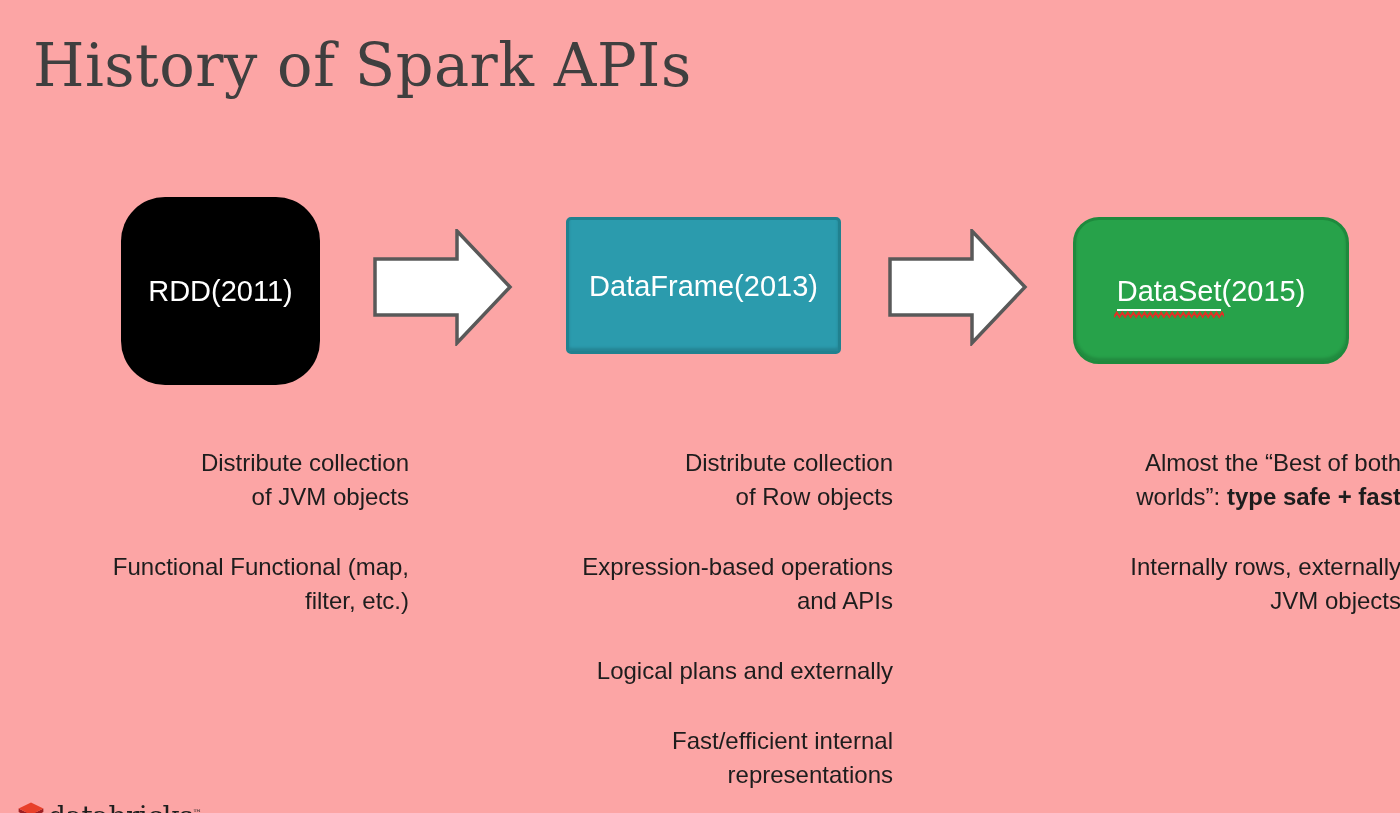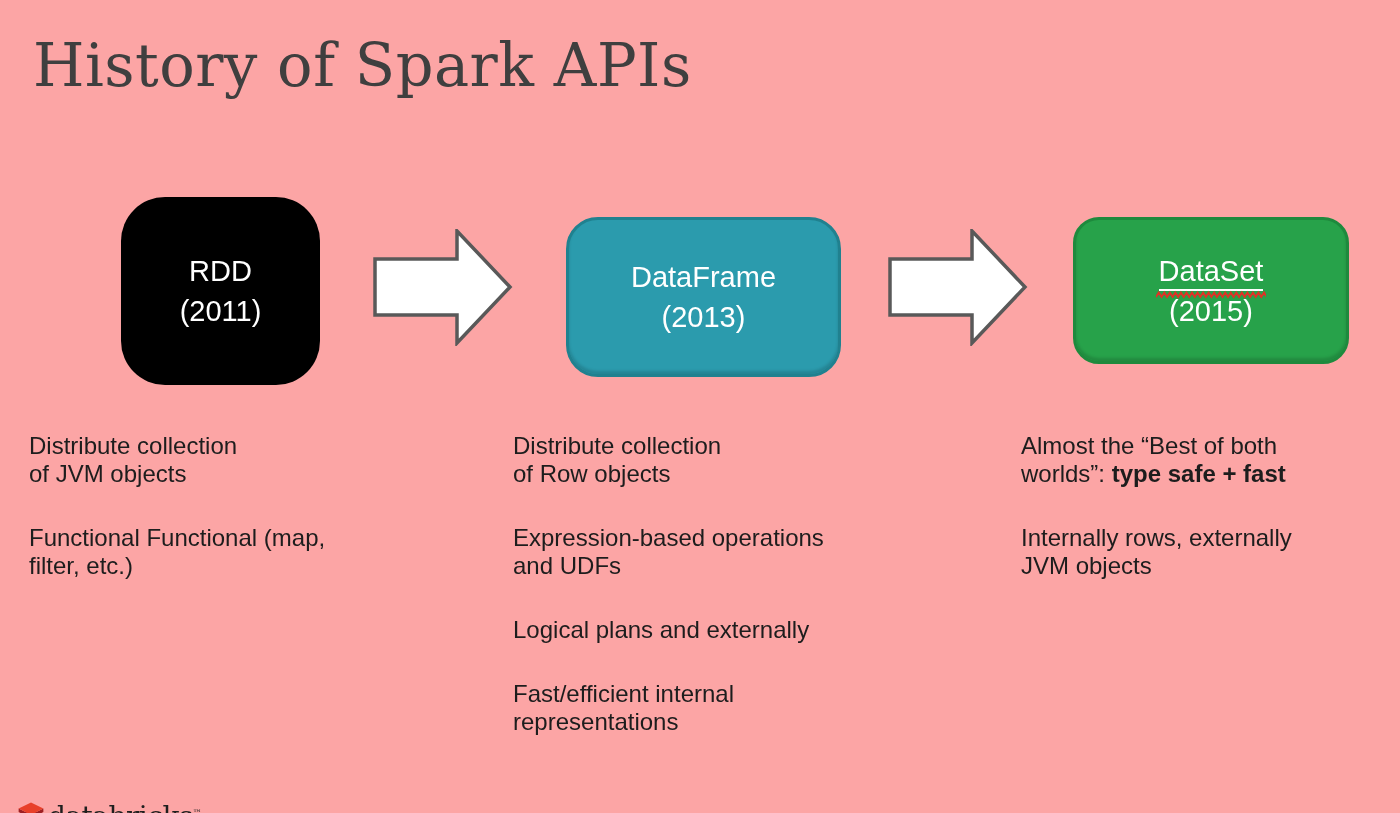--- a/index.html
+++ b/index.html
@@ -21,38 +21,38 @@
     font-weight: 300;
     font-size: 59px;
     letter-spacing: 0.5px;
     color: #3f3f3f;
     white-space: nowrap;
   }
 
   .box {
     position: absolute;
     display: flex;
-    flex-direction: column;
+    flex-direction: row;
     align-items: center;
     justify-content: center;
     color: #ffffff;
     text-align: center;
     font-size: 29px;
     line-height: 40px;
     font-weight: 400;
   }
   .box-rdd {
     left: 121px; top: 197px;
     width: 199px; height: 188px;
     border-radius: 44px;
   }
   .box-df {
     left: 566px; top: 217px;
-    width: 275px; height: 160px;
-    border-radius: 32px;
+    width: 275px; height: 137px;
+    border-radius: 5px;
     border: 3px solid;
     box-shadow: inset 0 -3px 3px rgba(0,0,0,0.15);
   }
   .box-ds {
     left: 1073px; top: 217px;
     width: 276px; height: 147px;
     border-radius: 26px;
     border: 3px solid;
     box-shadow: inset 0 -3px 3px rgba(0,0,0,0.15);
   }
@@ -81,26 +81,26 @@
     width: calc(100% + 6px);
     height: 9px;
   }
   .squiggle path {
     fill: none;
     stroke-width: 2.2;
   }
 
   .col {
     position: absolute;
-    top: 432px;
+    top: 446px;
     width: 380px;
-    text-align: left;
+    text-align: right;
     color: #1d1d1d;
     font-size: 24px;
-    line-height: 28px;
+    line-height: 34px;
   }
   .col-1 { left: 29px; }
   .col-2 { left: 513px; }
   .col-3 { left: 1021px; }
   .col p {
     margin: 0 0 36px 0;
     white-space: pre-line;
   }
   .emph { font-weight: 700; }
 
@@ -169,21 +169,21 @@
     <p>Distribute collection
 of JVM objects</p>
     <p>Functional Functional (map,
 filter, etc.)</p>
   </div>
 
   <div class="col col-2" style="color: rgb(29, 29, 29);">
     <p>Distribute collection
 of Row objects</p>
     <p>Expression-based operations
-and UDFs</p>
+and APIs</p>
     <p>Logical plans and externally</p>
     <p>Fast/efficient internal
 representations</p>
   </div>
 
   <div class="col col-3" style="color: rgb(29, 29, 29);">
     <p><span>Almost the “Best of both
 worlds”: </span><span class="emph">type safe + fast</span></p>
     <p>Internally rows, externally
 JVM objects</p>

